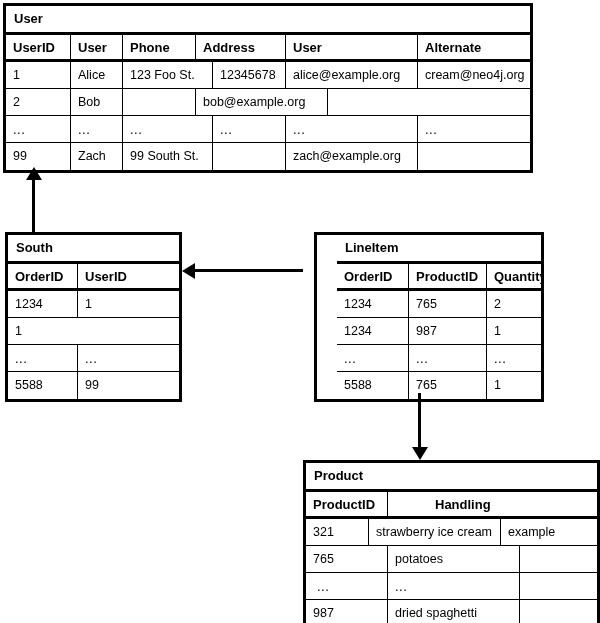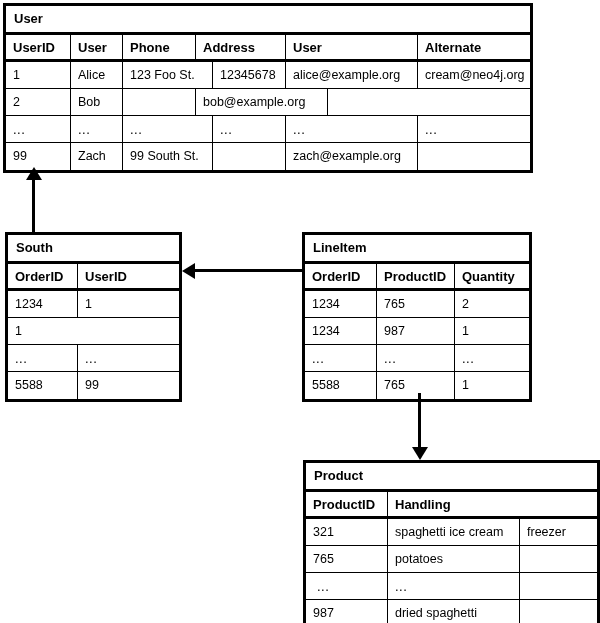--- a/index.html
+++ b/index.html
@@ -180,21 +180,21 @@
       <div class="cell ellipsis" style="width:70px;">...</div>
       <div class="cell ellipsis last-cell" style="flex:1;">...</div>
     </div>
 
     <div class="tbl-row last-row">
       <div class="cell" style="width:70px;">5588</div>
       <div class="cell last-cell" style="flex:1;">99</div>
     </div>
   </div>
 
-  <div class="table-box" style="left:302px; top:232px; width:230px;">
+  <div class="table-box" style="left:314px; top:232px; width:230px;padding-left:20px;">
     <div class="tbl-title">LineItem</div>
 
     <div class="tbl-row header-row">
       <div class="cell" style="width:72px;">OrderID</div>
       <div class="cell" style="width:78px;">ProductID</div>
       <div class="cell last-cell" style="flex:1;">Quantity</div>
     </div>
 
     <div class="tbl-row">
       <div class="cell" style="width:72px;">1234</div>
@@ -219,27 +219,27 @@
       <div class="cell" style="width:78px;">765</div>
       <div class="cell last-cell" style="flex:1;">1</div>
     </div>
   </div>
 
   <div class="table-box" style="left:303px; top:460px; width:297px;">
     <div class="tbl-title">Product</div>
 
     <div class="tbl-row header-row">
       <div class="cell" style="width:82px;">ProductID</div>
-      <div class="cell last-cell" style="flex:1;">Handling</div>
-    </div>
-
-    <div class="tbl-row">
-      <div class="cell" style="width:82px;">321</div>
-      <div class="cell" style="width:132px;">spaghetti ice cream</div>
-      <div class="cell last-cell" style="flex:1;">freezer</div>
+      <div class="cell last-cell" style="flex:1;margin-left:40px;">Handling</div>
+    </div>
+
+    <div class="tbl-row">
+      <div class="cell" style="width:63px;">321</div>
+      <div class="cell" style="width:132px;">strawberry ice cream</div>
+      <div class="cell last-cell" style="flex:1;">example</div>
     </div>
 
     <div class="tbl-row">
       <div class="cell" style="width:82px;">765</div>
       <div class="cell" style="width:132px;">potatoes</div>
       <div class="cell last-cell" style="flex:1;"></div>
     </div>
 
     <div class="tbl-row">
       <div class="cell ellipsis ellipsis-indent" style="width:82px;">...</div>

